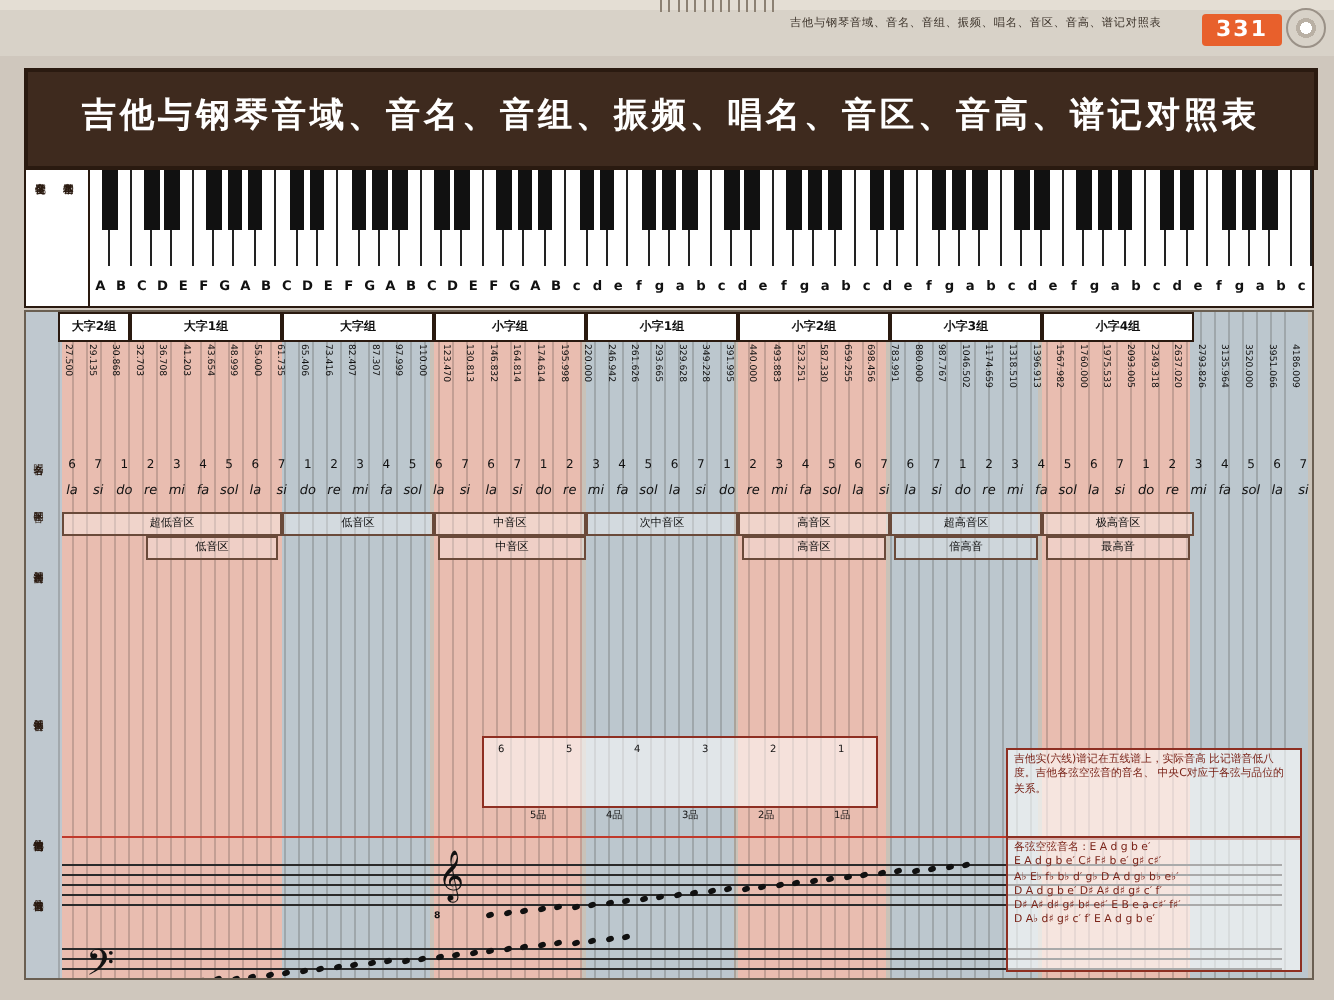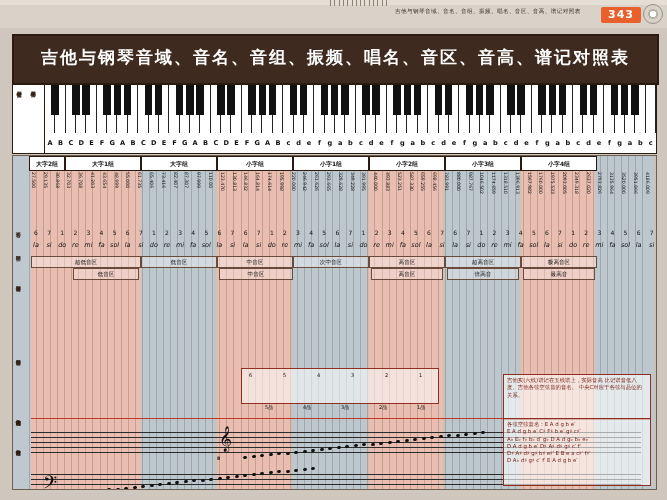--- a/index.html
+++ b/index.html
@@ -70,21 +70,21 @@
         <i style="left: 25.8px;"></i>
         <i style="left: 30.1px;"></i>
         <i style="left: 34.4px;"></i>
         <i style="left: 38.7px;"></i>
         <i style="left: 43px;"></i>
         <i style="left: 47.3px;"></i>
         <i style="left: 51.6px;"></i>
         <i style="left: 55.9px;"></i>
       </div>
     <div class="topcaption">吉他与钢琴音域、音名、音组、振频、唱名、音区、音高、谱记对照表</div>
-    <div class="pagebadge">343</div>
+    <div class="pagebadge">331</div>
     <div class="spiral"></div>
   </div>
 
   <div class="titleband">
     <div class="t">吉他与钢琴音域、音名、音组、振频、唱名、音区、音高、谱记对照表</div>
   </div>
 
   <div class="leftcol">
     <div class="vlab" style="left:3px;top:2px;">琴键变化音名</div>
     <div class="vlab" style="left:17px;top:2px;">钢琴基本音名</div>

